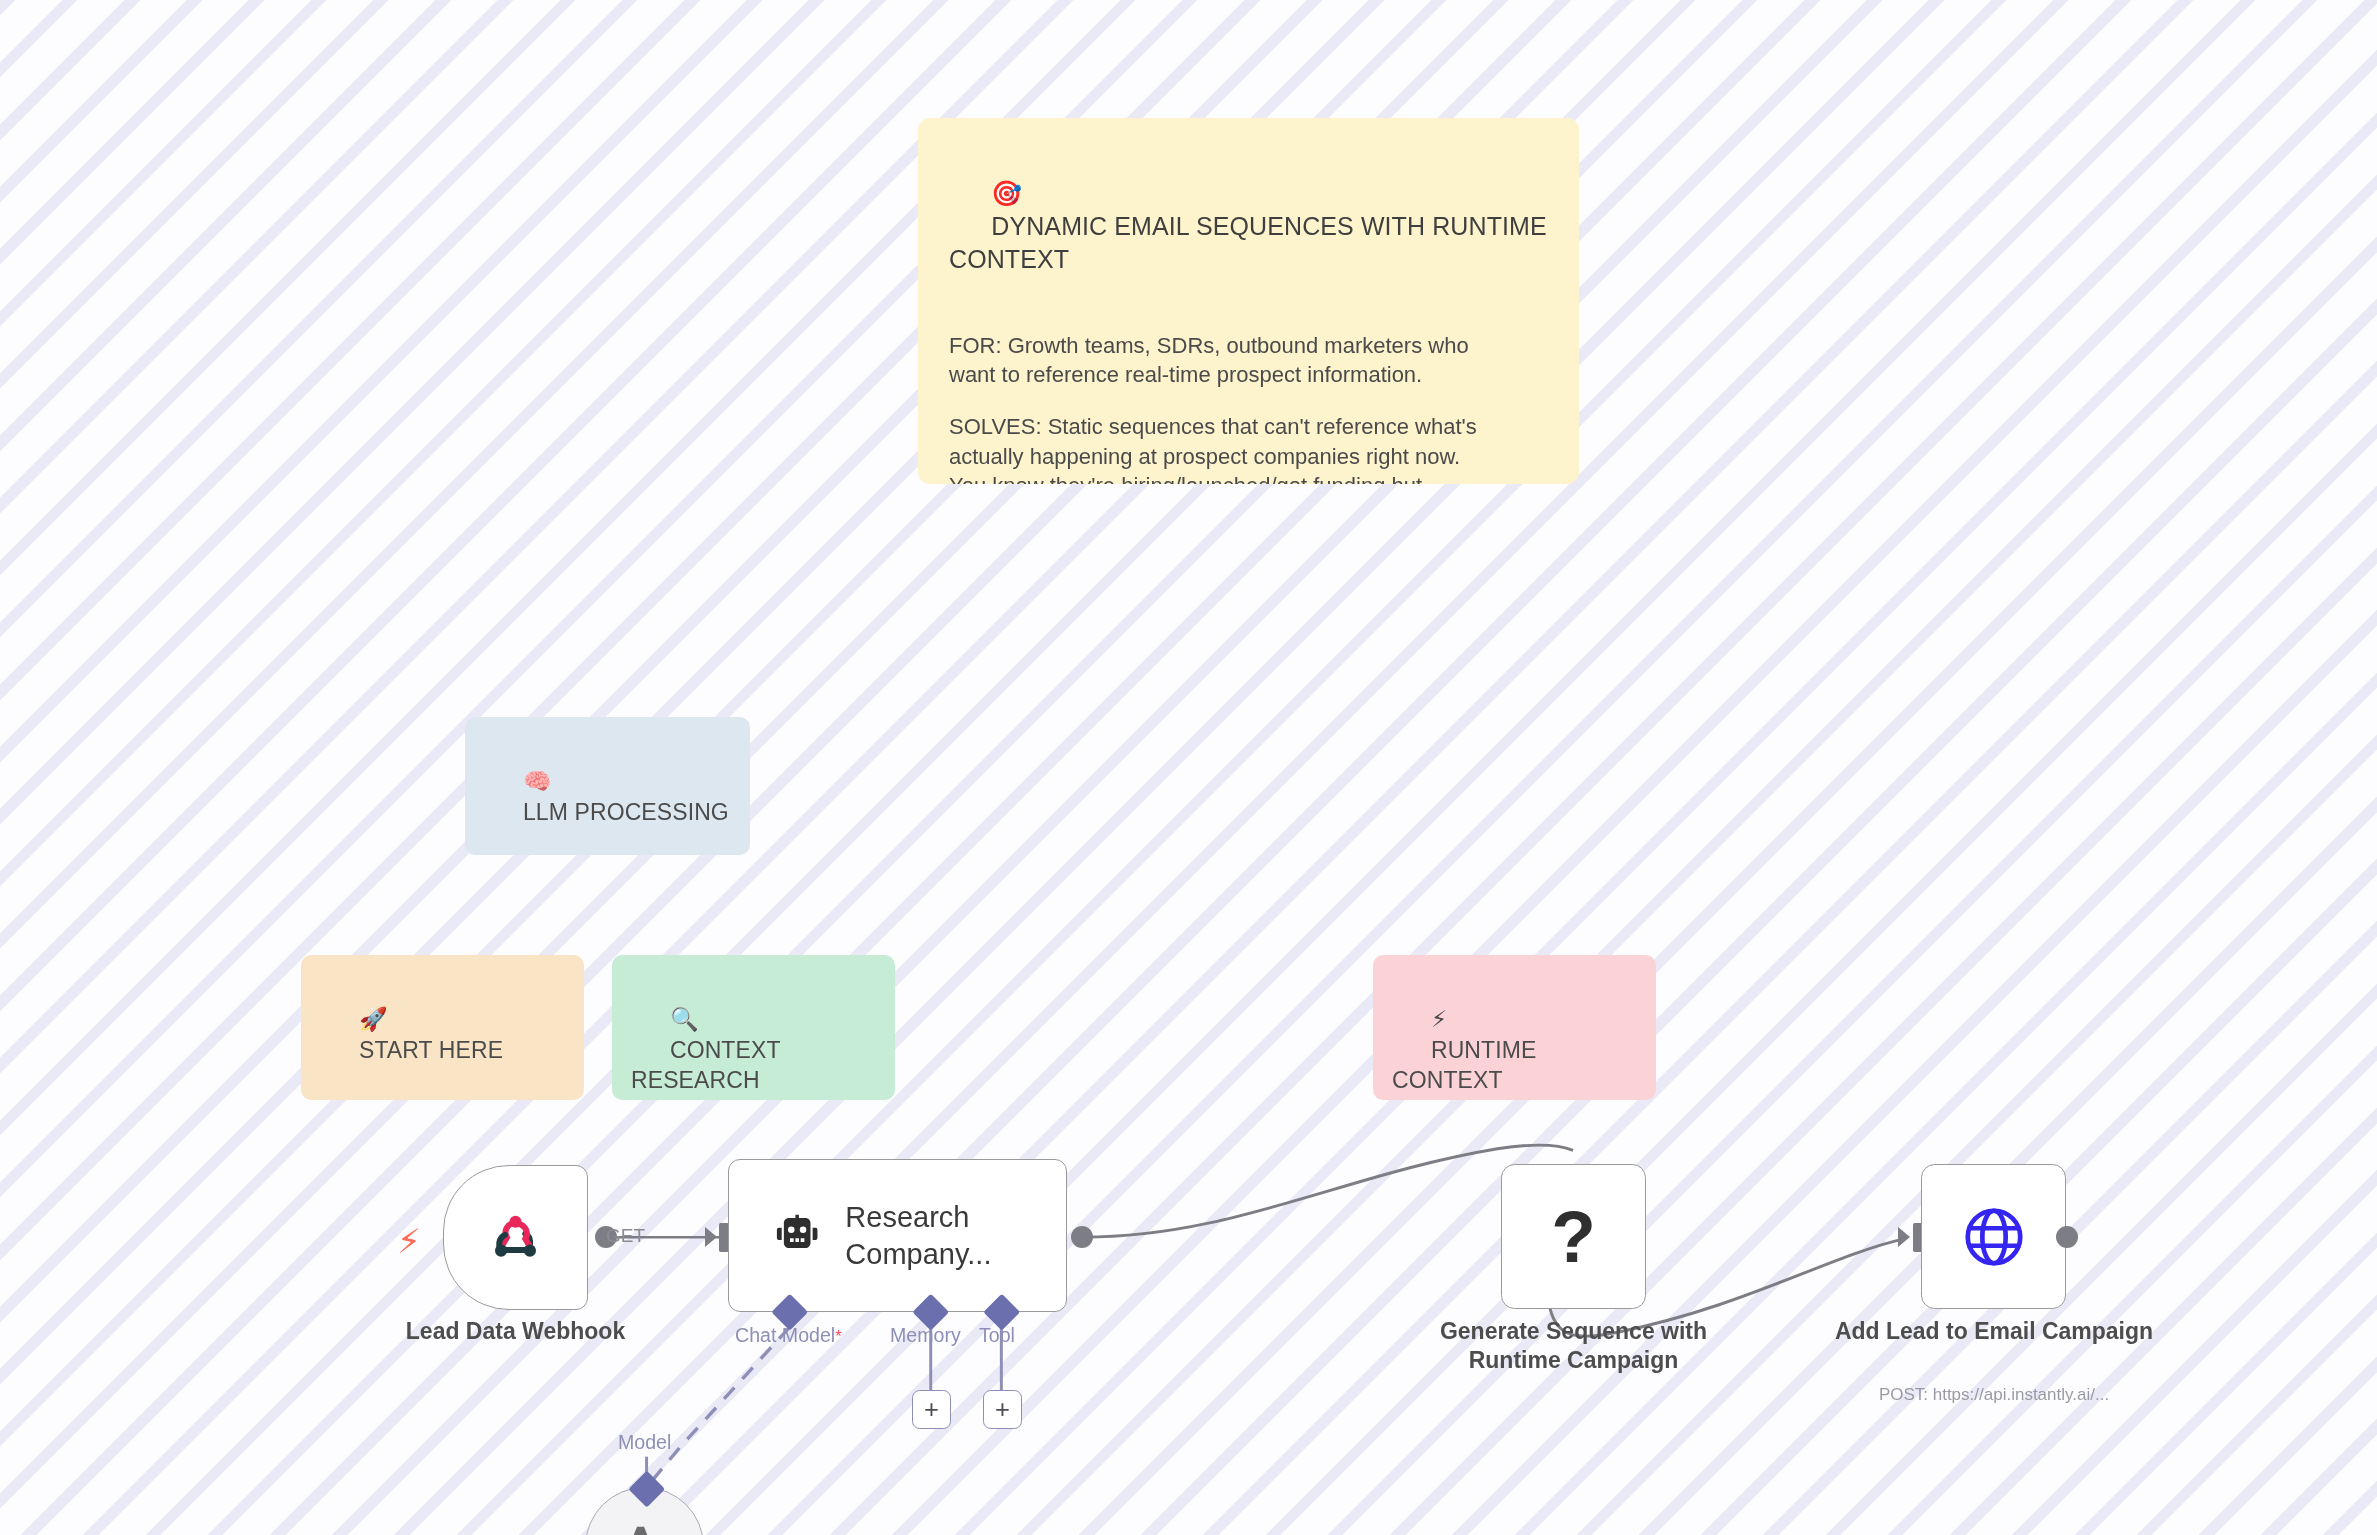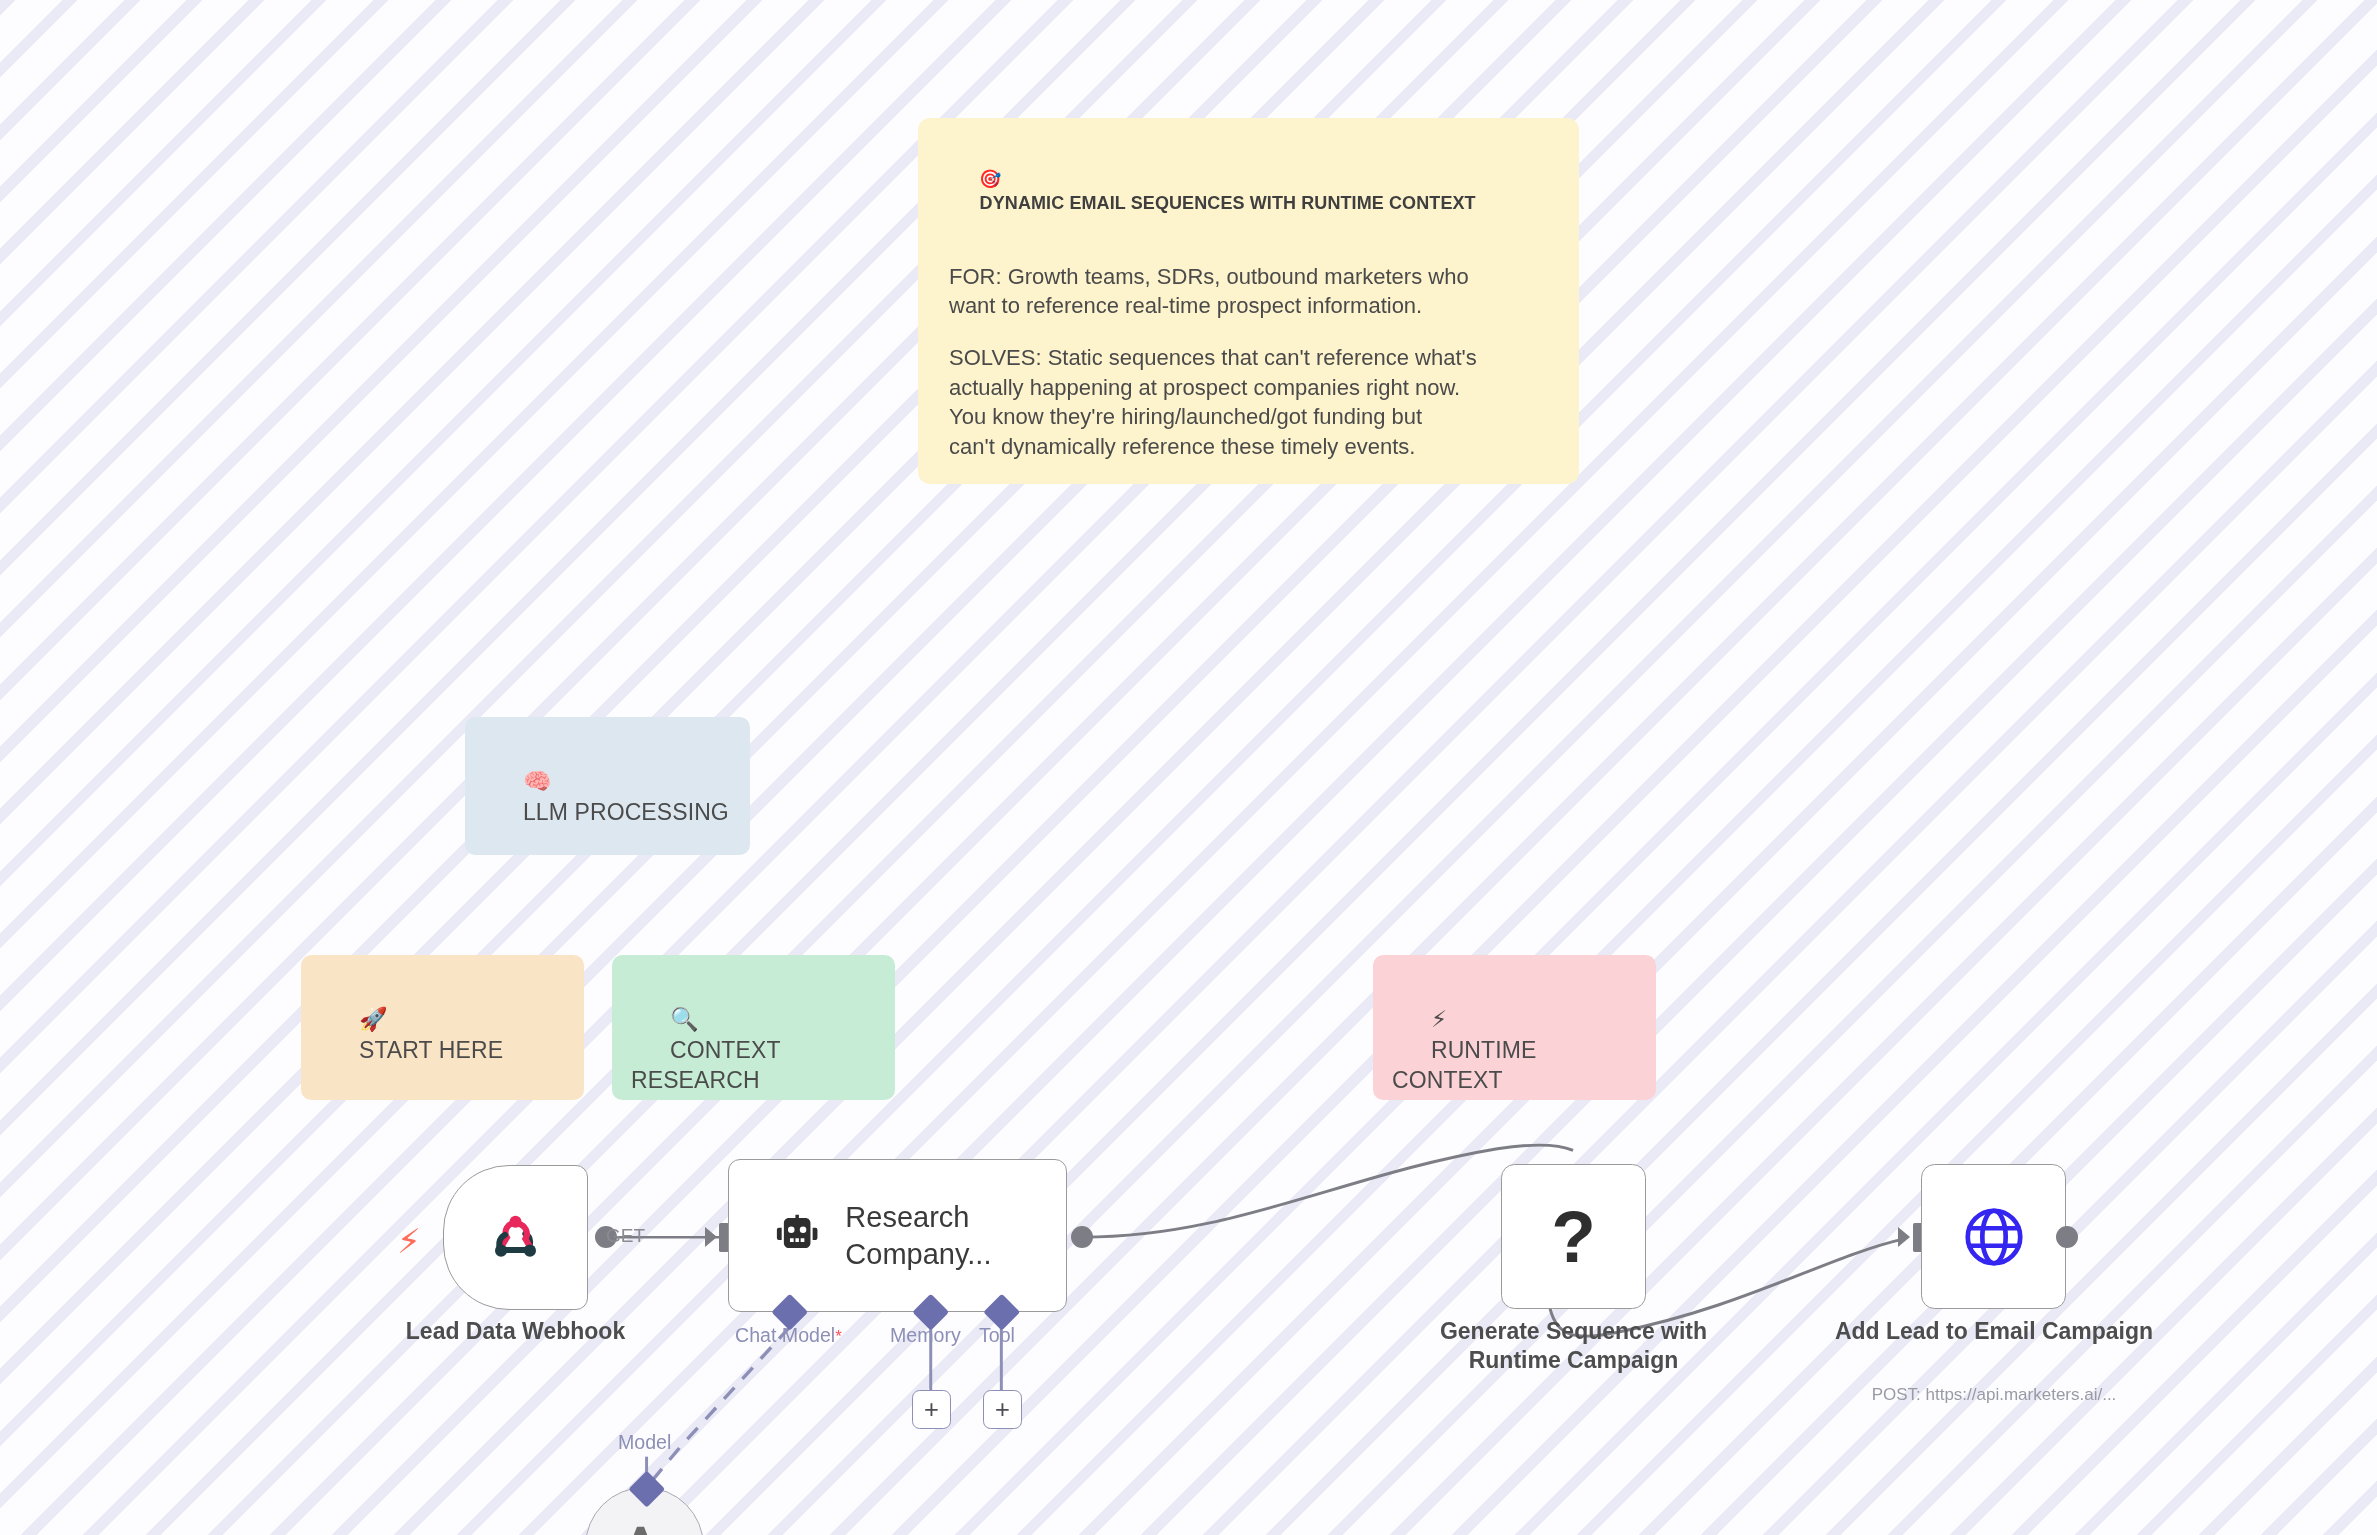--- a/index.html
+++ b/index.html
@@ -51,24 +51,23 @@
 
   
   #note-main {
     left: 918px; top: 118px;
     width: 661px; height: 366px;
     background: #fdf3cd;
     border-radius: 12px;
     padding: 25.5px 31px;
   }
   #note-main .note-title {
-    font-size: 18px;
+    font-size: 25px;
     margin-bottom: 22px;
     color: #3f3f3f;
-    font-weight: bold;
   }
   #note-main .para {
     font-size: 22px;
     line-height: 1.35;
     margin: 0 0 22px 0;
     white-space: pre-wrap;
     color: #4a4a4a;
   }
 
   #note-llm      { left: 465px;  top: 717px;  width: 285px; height: 138px; background: #dce7f0; }
@@ -346,16 +345,16 @@
   <div class="port-arrow" style="left:1898px; top:1227px;"></div>
   <div class="node" id="node-http">
     <svg width="70" height="70" viewBox="0 0 24 24" fill="none" stroke="#3525f0" stroke-width="1.6">
       <circle cx="12" cy="12" r="9"></circle>
       <ellipse cx="12" cy="12" rx="4" ry="9"></ellipse>
       <path d="M3 9h18M3 15h18"></path>
     </svg>
   </div>
   <div class="port-dot" style="left:2056px; top:1226px;"></div>
   <div class="node-label" style="left:1824px; top:1317px; width:340px;">Add Lead to Email Campaign</div>
-  <div class="node-sublabel" style="left:1824px; top:1384px; width:340px;">POST: https://api.marketers.ai/...</div>
+  <div class="node-sublabel" style="left:1824px; top:1384px; width:340px;">POST: https://api.instantly.ai/...</div>
 
 </div>
 
 
 </body></html>

